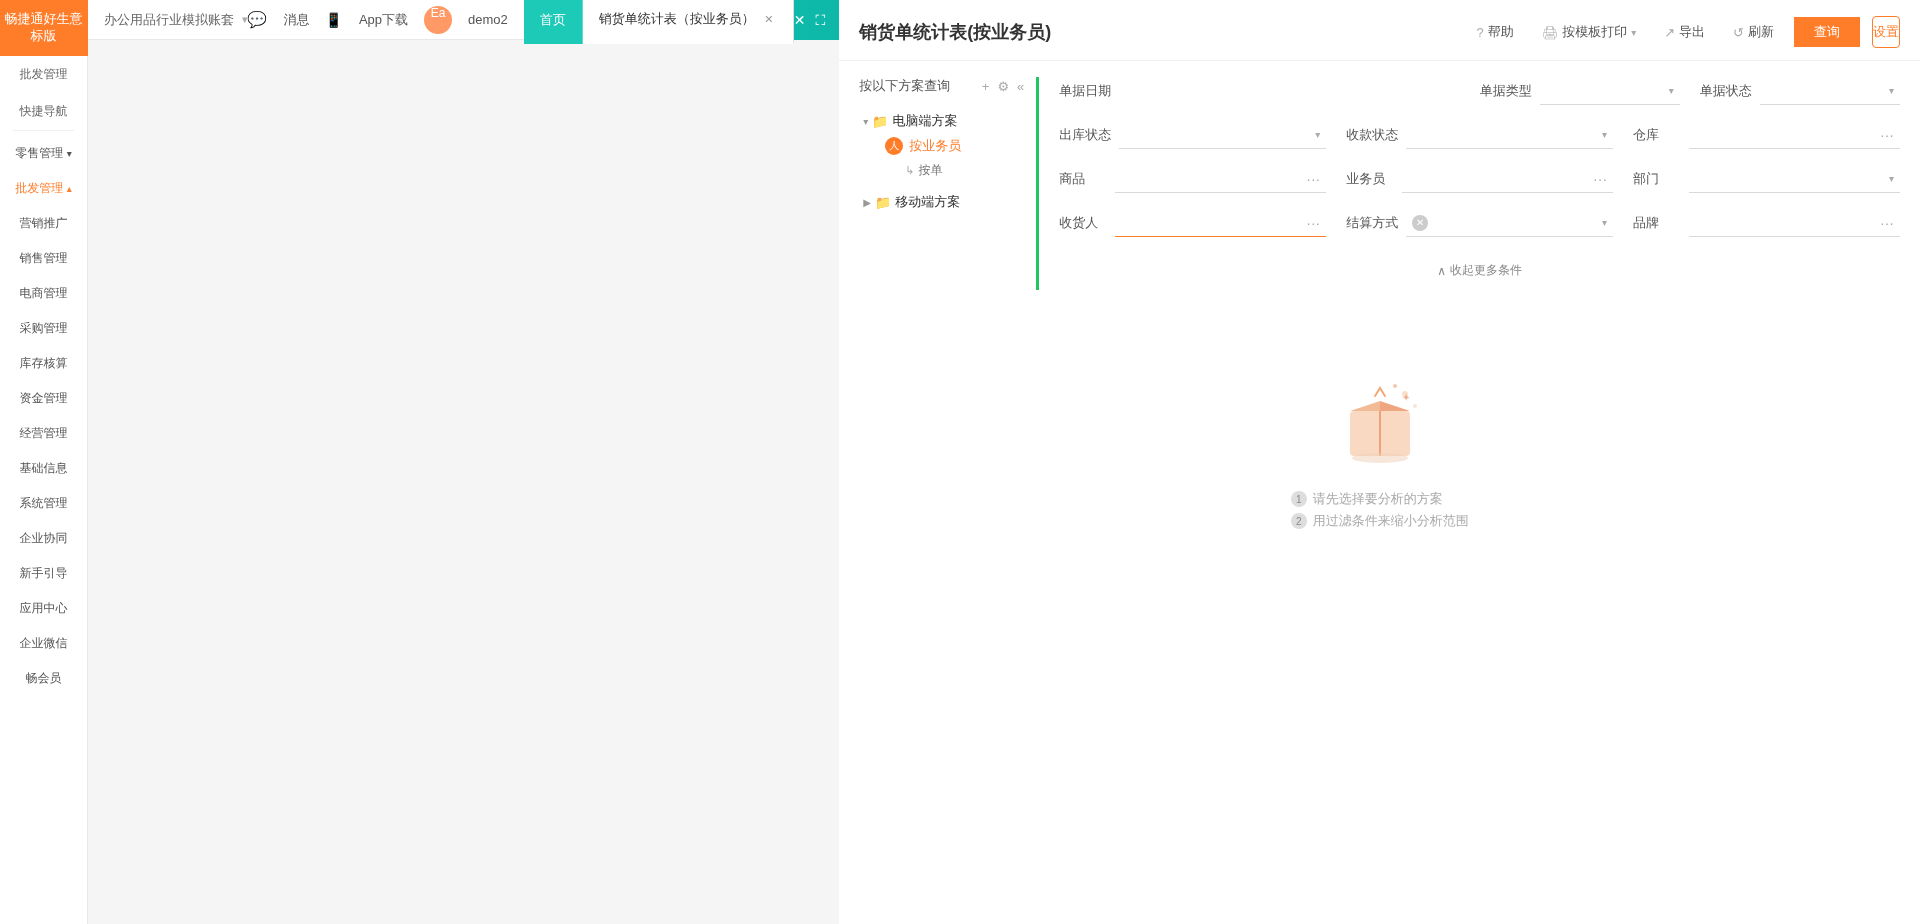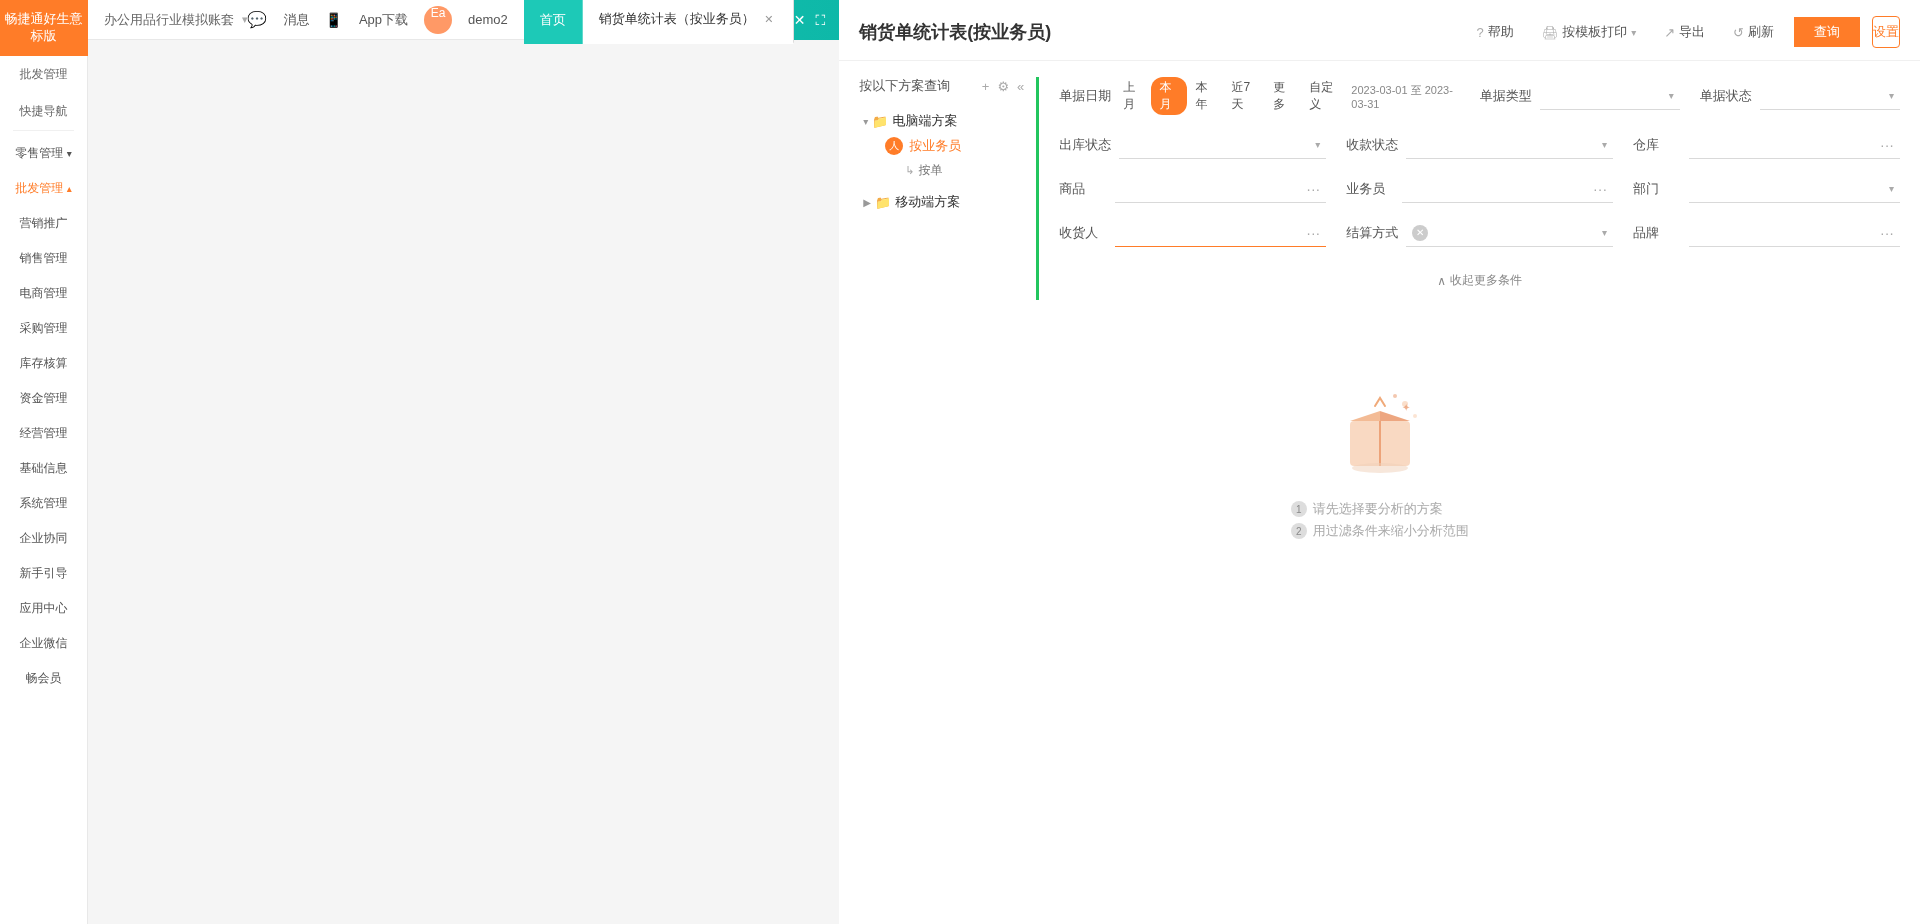--- a/index.html
+++ b/index.html
@@ -212,29 +212,20 @@
             <span>移动端方案</span>
           </div>
         </div>
       </div>
 
       <div class="filter-main">
 
         <div class="filter-row">
           <div class="filter-item" style="flex:2;">
             <span class="filter-label">单据日期</span>
-            <div class="date-filter">
-              <span class="date-btn">上月</span>
-              <span class="date-btn active">本月</span>
-              <span class="date-btn">本年</span>
-              <span class="date-btn">近7天</span>
-              <span class="date-btn">更多</span>
-              <span class="date-btn">自定义</span>
-              <span class="date-range">2023-03-01 至 2023-03-31</span>
-            </div>
           </div>
           <div class="filter-item">
             <span class="filter-label">单据类型</span>
             <div class="filter-control">
               <span class="placeholder"></span>
               <span class="arrow-down">▾</span>
             </div>
           </div>
           <div class="filter-item">
             <span class="filter-label">单据状态</span>

